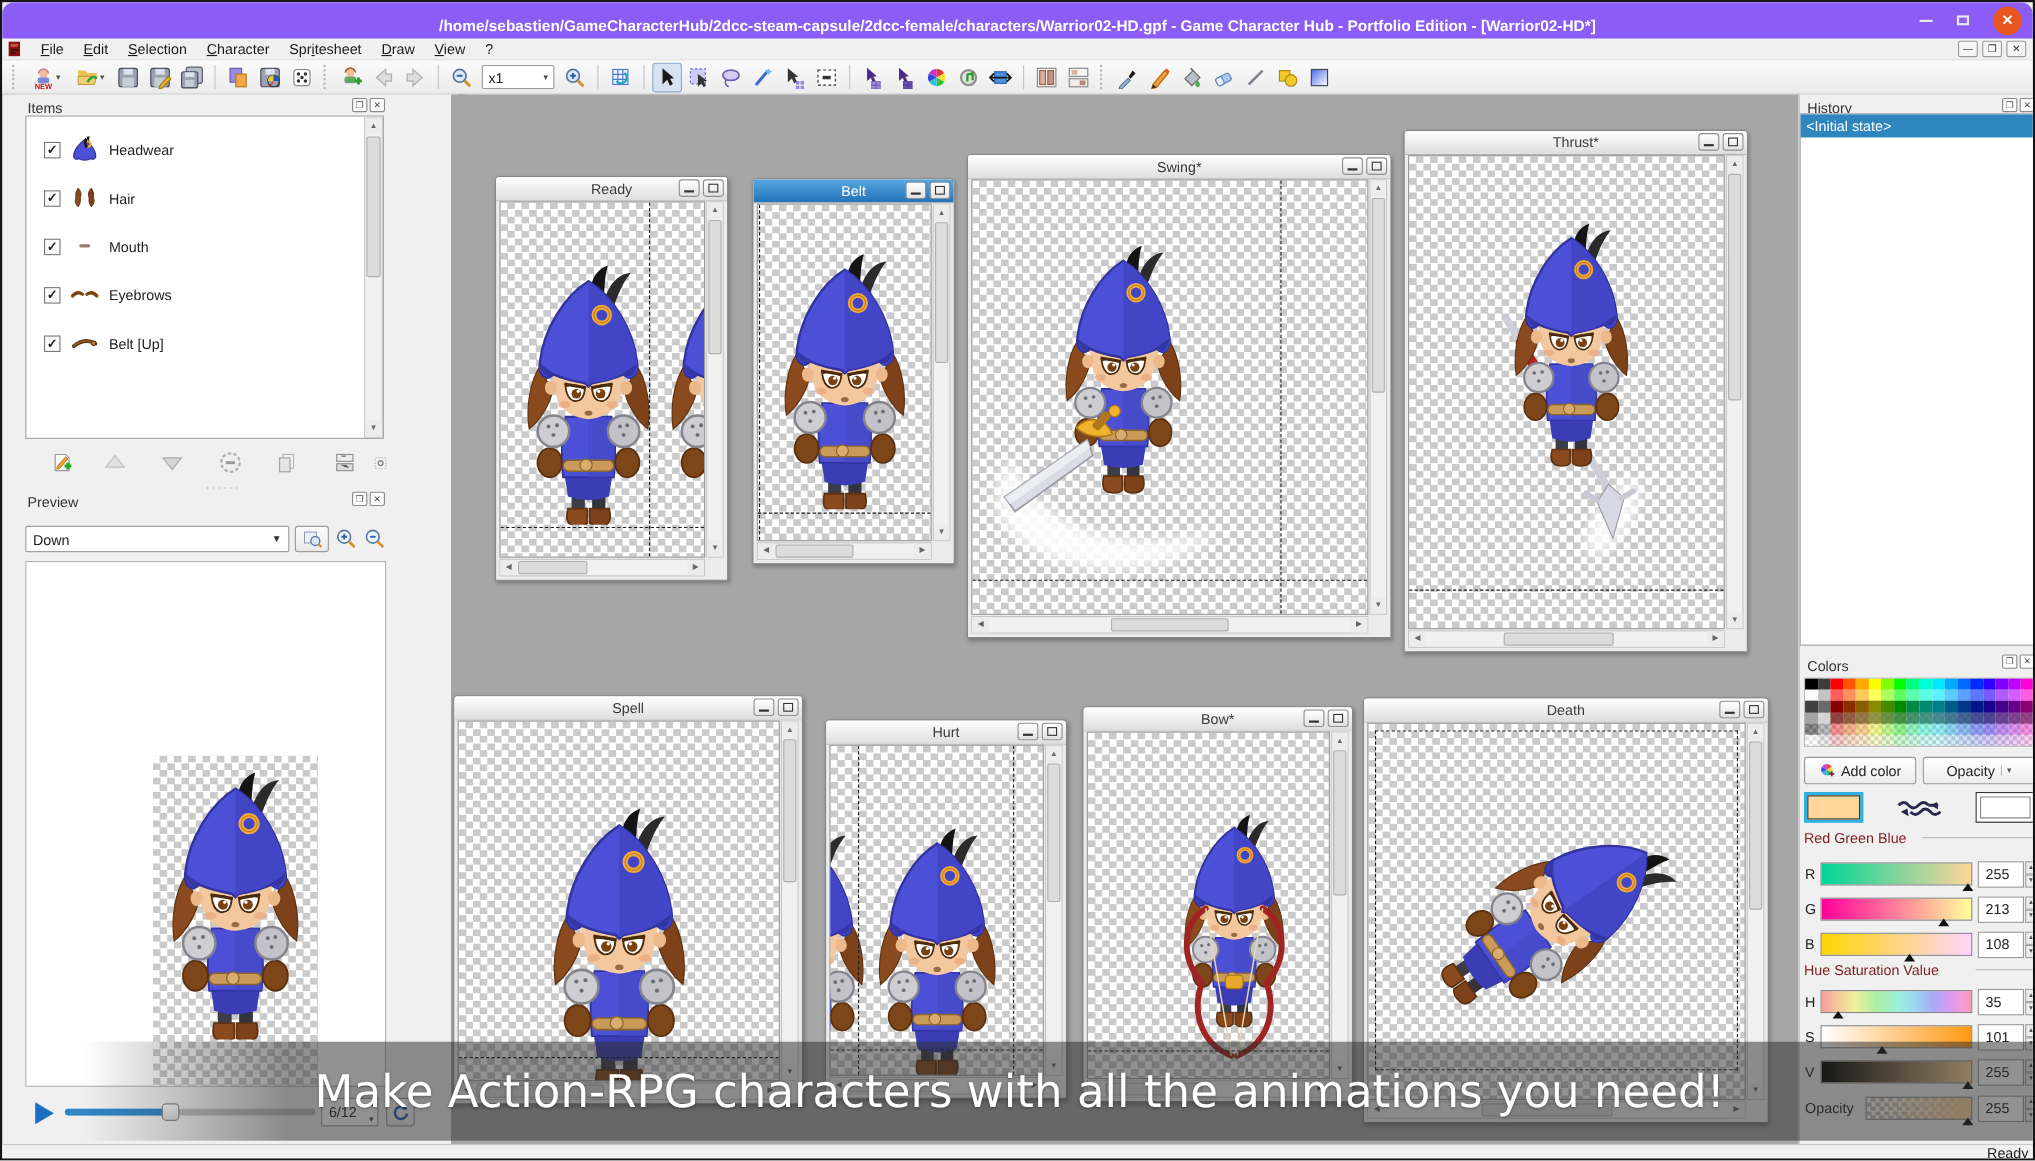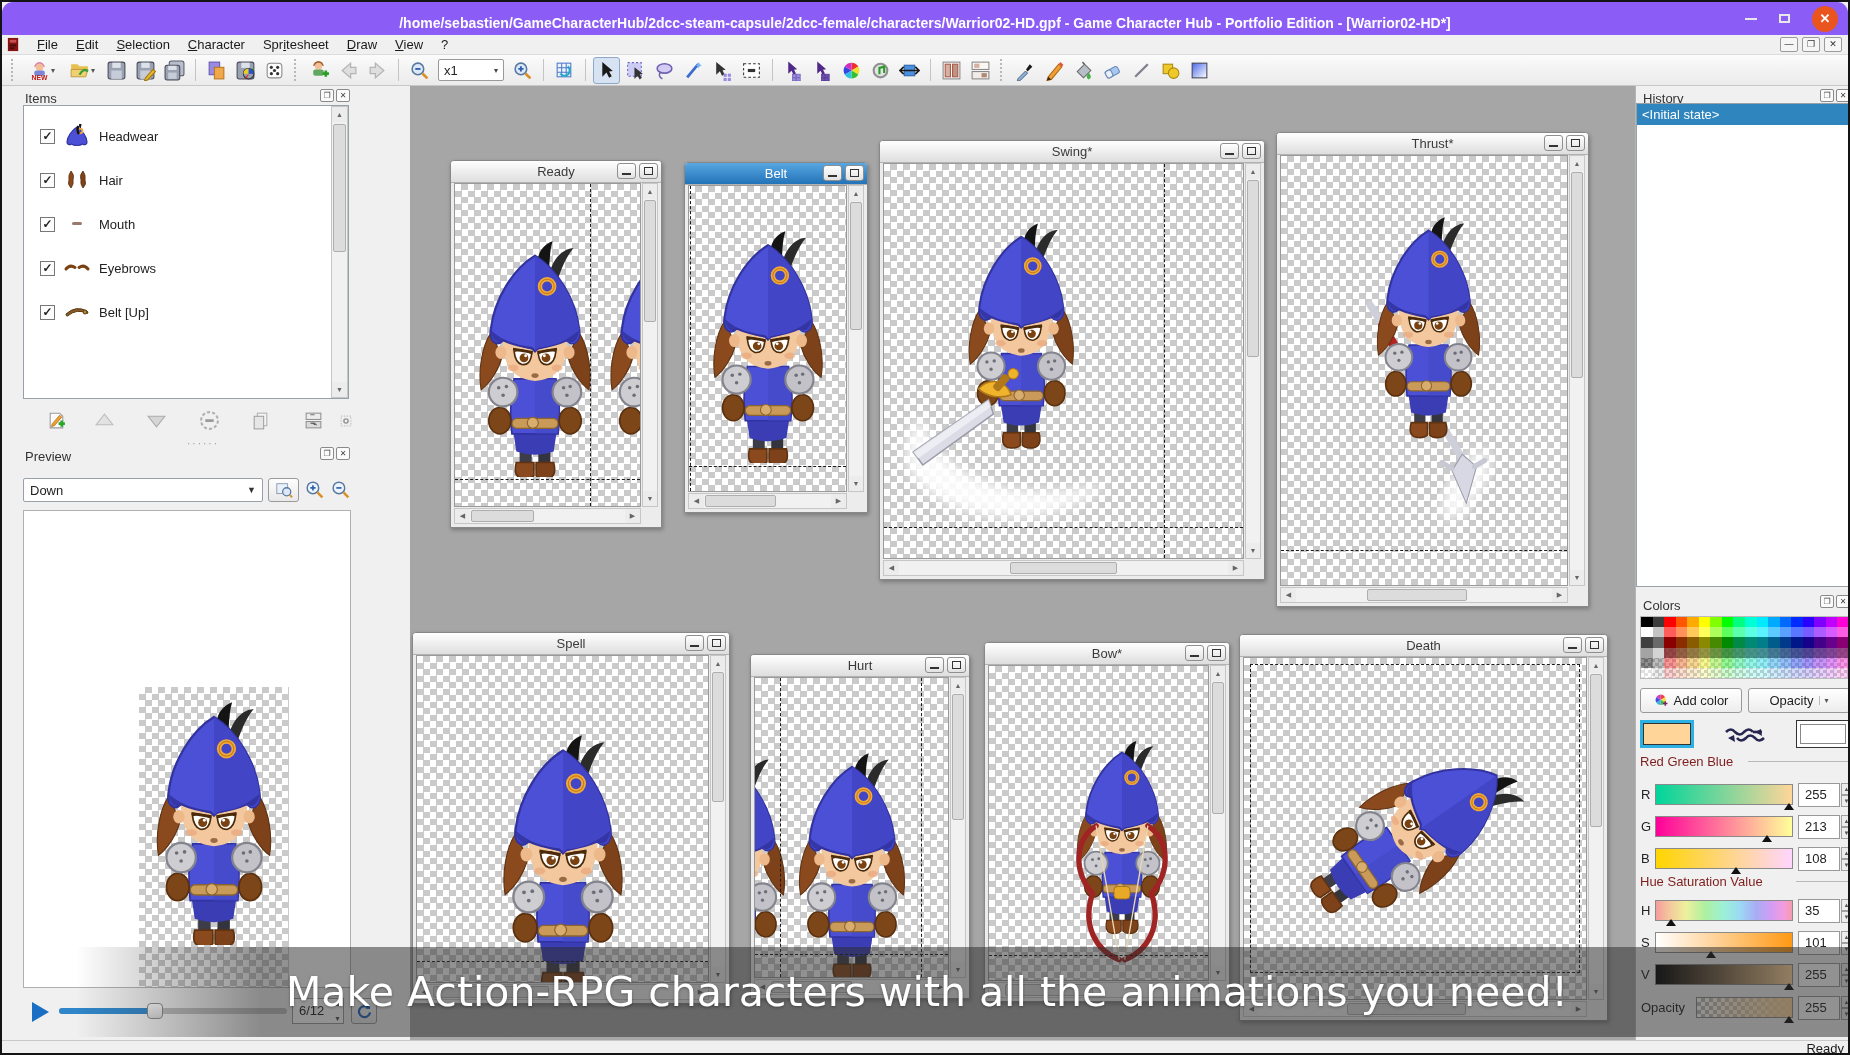--- a/index.html
+++ b/index.html
@@ -761,21 +761,21 @@
             <span class="sthumb" style="left:1px;right:1px;top:16px;height:45%"></span>
           </div>
         <div class="sb hsb">
             <span class="sa h" style="left:0">◀</span>
             <span class="sa h" style="right:0">▶</span>
             <span class="sthumb" style="top:1px;bottom:1px;left:35%;width:30%"></span>
           </div>
       </div>
     </div>
 
-    <div class="win" style="left:866px;top:46px;width:313px;height:475px">
+    <div class="win" style="left:866px;top:32px;width:313px;height:475px">
       <div class="wtb">
           <span class="wttl">Thrust*</span>
         <span class="wbtns">
             <span class="wbtn">
               <i class="g-min"></i>
             </span>
             <span class="wbtn">
               <i class="g-max"></i>
             </span>
           </span>

